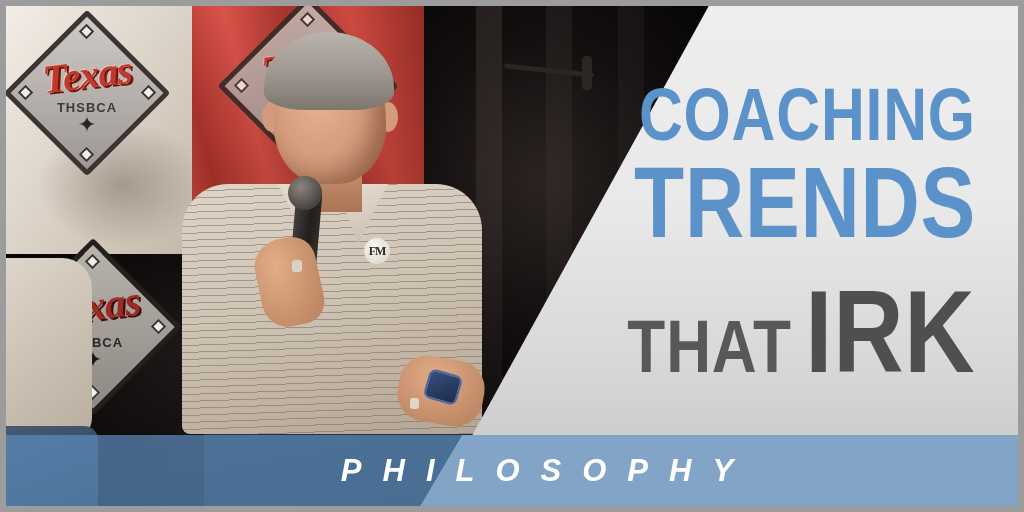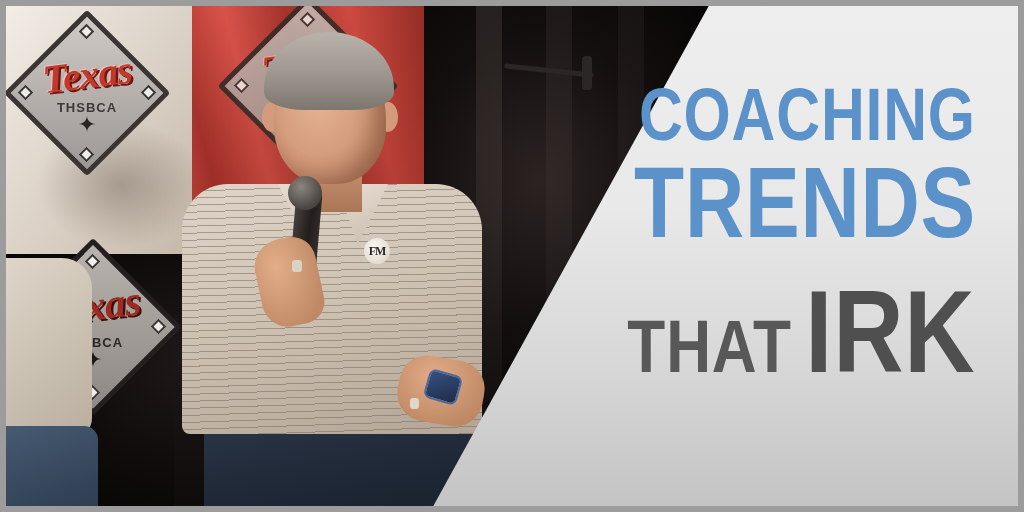--- a/index.html
+++ b/index.html
@@ -390,15 +390,20 @@
 
   <div id="titleblock">
     <span class="ln" id="l-coaching">COACHING</span>
     <span class="ln" id="l-trends">TRENDS</span>
     <div id="l-third">
       <span id="l-that">THAT</span>
       <span id="l-irk">IRK</span>
     </div>
   </div>
 
+  <div id="bar">
+    <div id="bar-photo"></div>
+    <div id="bar-panel"></div>
+    <div id="bar-label">PHILOSOPHY</div>
+  </div>
 
   <div id="frame"></div>
 </div>
 
 </body></html>

